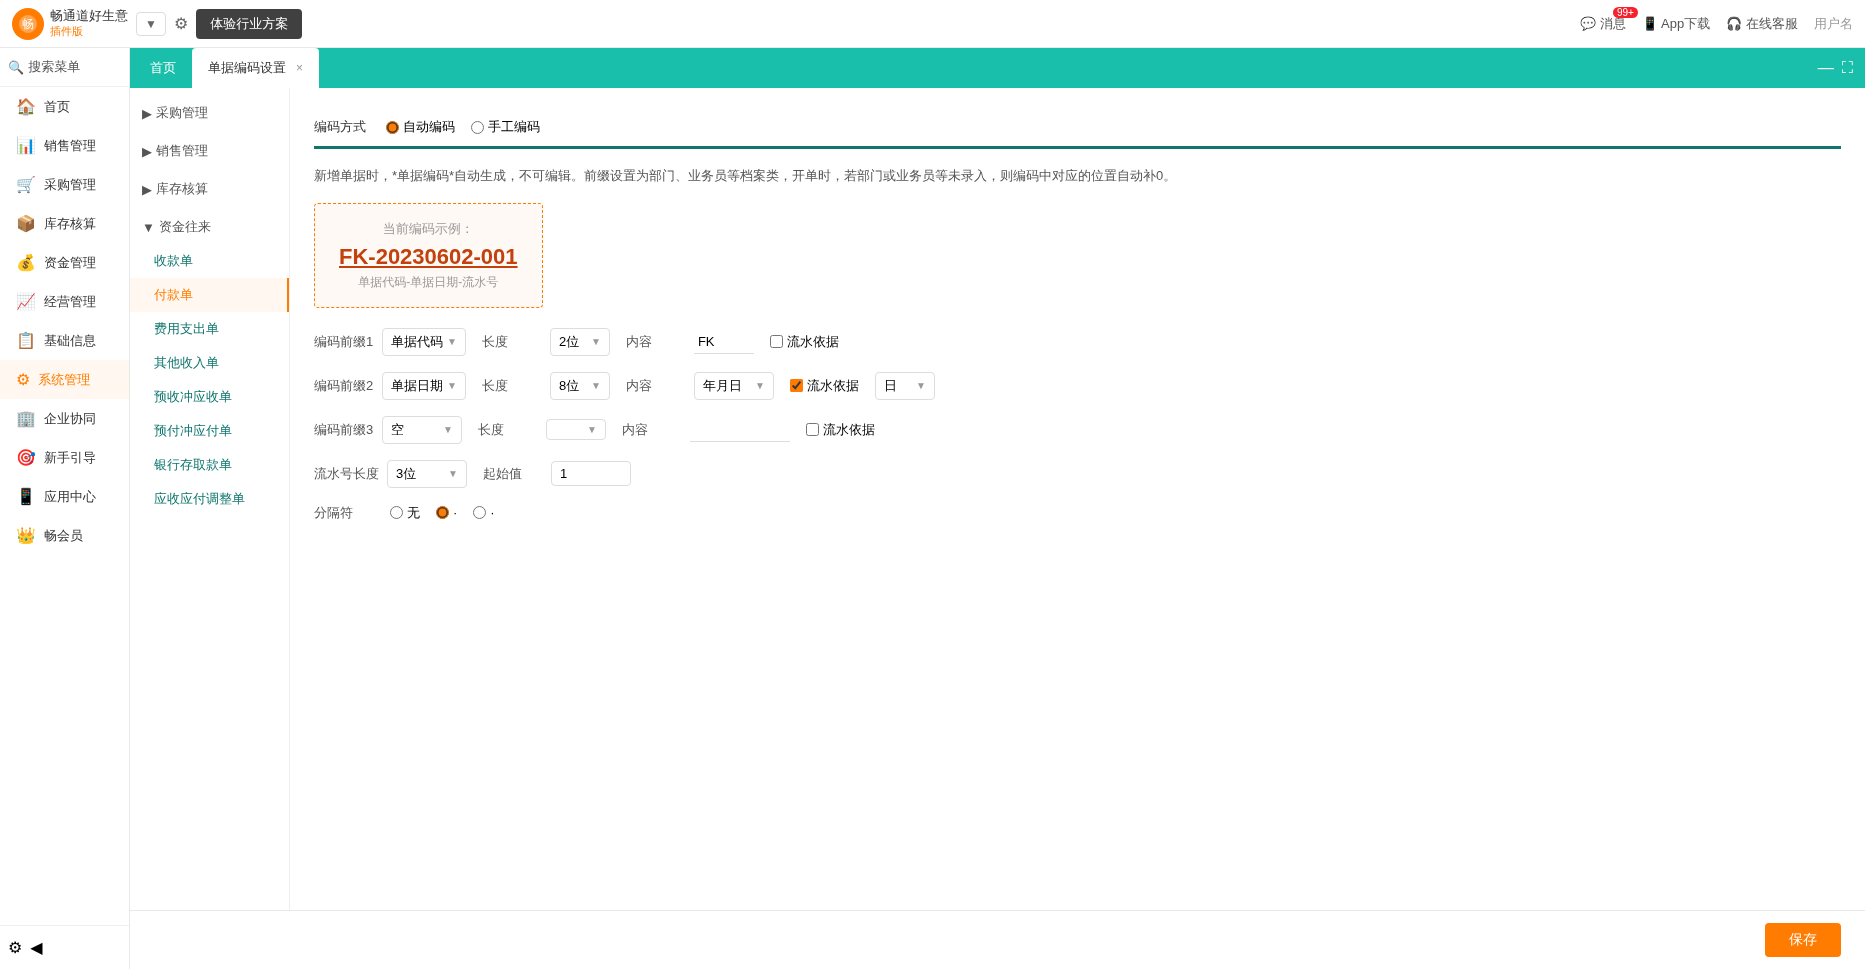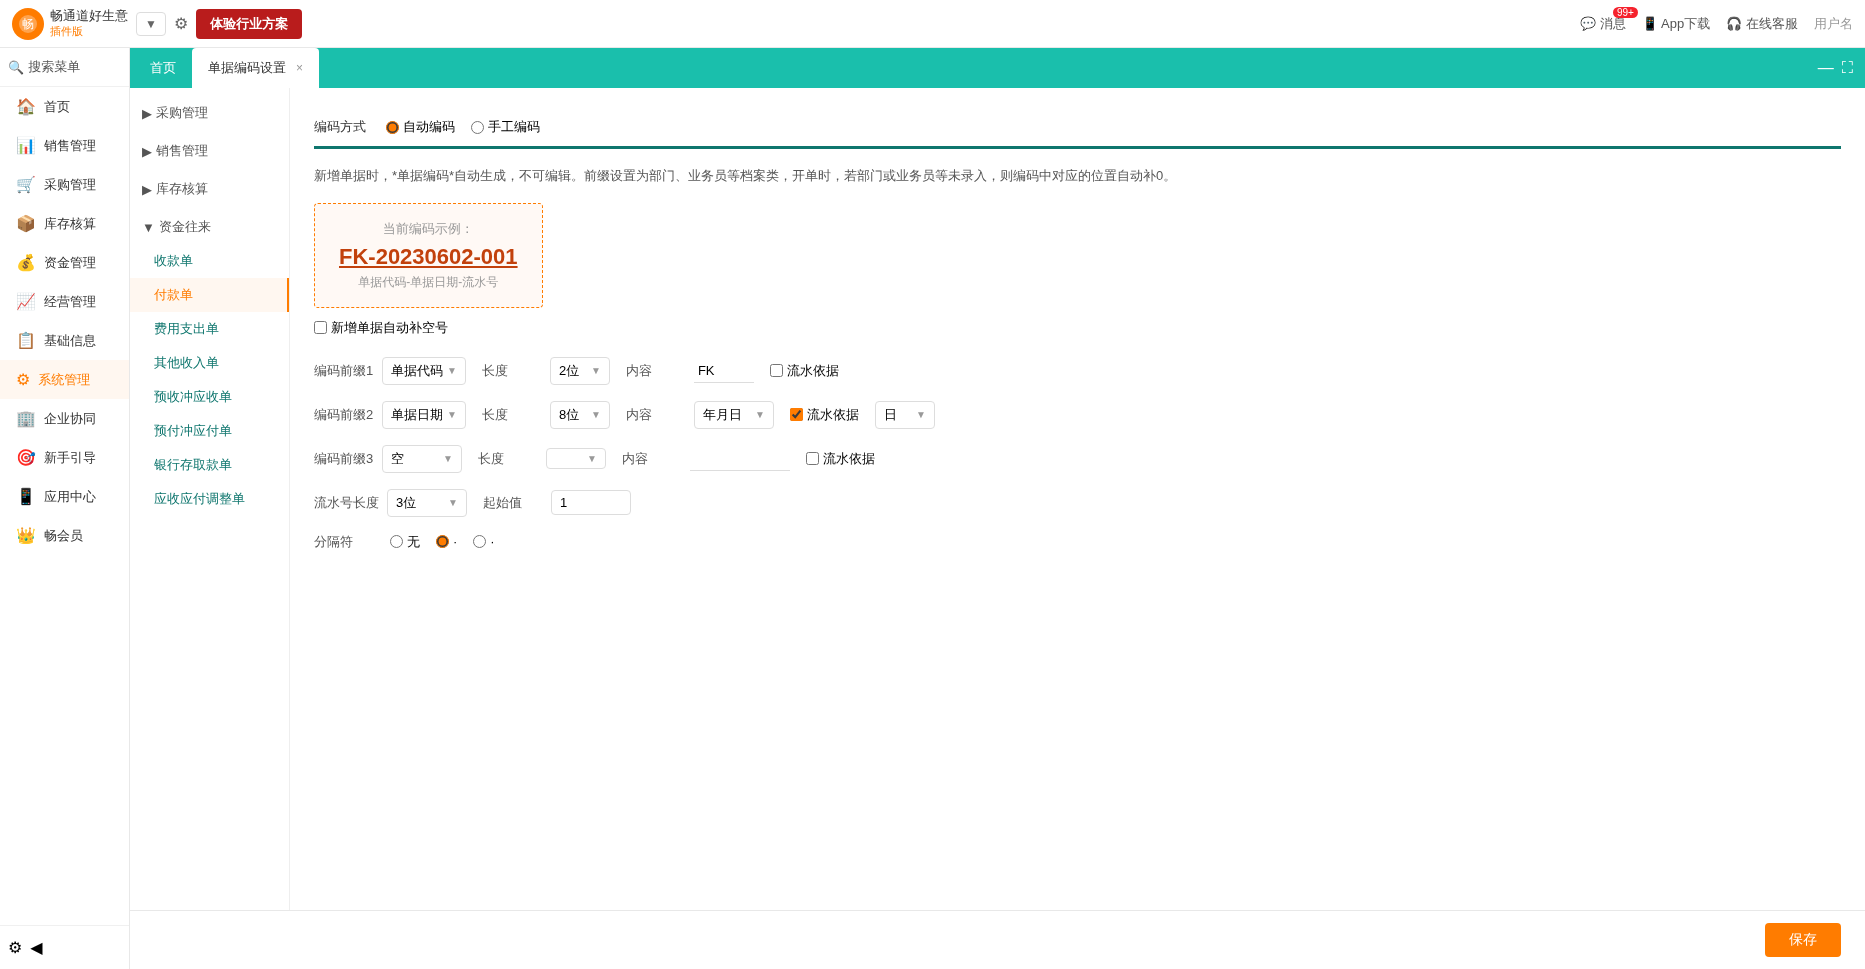--- a/index.html
+++ b/index.html
@@ -16,21 +16,21 @@
       justify-content: space-between;
       flex-shrink: 0;
     }
     .top-bar-left { display: flex; align-items: center; gap: 8px; }
     .logo-area { display: flex; align-items: center; gap: 6px; }
     .logo-icon { width: 32px; height: 32px; background: #ff7c00; border-radius: 50%; display: flex; align-items: center; justify-content: center; }
     .logo-text { font-size: 13px; color: #333; line-height: 1.2; }
     .logo-sub { font-size: 11px; color: #ff7c00; }
     .dropdown-btn { background: none; border: 1px solid #ddd; border-radius: 4px; padding: 4px 8px; cursor: pointer; font-size: 12px; color: #666; }
     .gear-btn { background: none; border: none; cursor: pointer; font-size: 16px; color: #666; }
-    .trial-btn { background: #b91c1c; color: #fff; border: none; border-radius: 4px; padding: 6px 14px; cursor: pointer; font-size: 13px; font-weight: bold; }
+    .trial-btn { background: #404040; color: #fff; border: none; border-radius: 4px; padding: 6px 14px; cursor: pointer; font-size: 13px; }
     .top-bar-right { display: flex; align-items: center; gap: 16px; font-size: 13px; color: #555; }
     .msg-area { position: relative; cursor: pointer; }
     .badge { position: absolute; top: -8px; right: -12px; background: #f5222d; color: #fff; font-size: 10px; border-radius: 8px; padding: 0 4px; min-width: 16px; text-align: center; }
 
     
     .main-layout { display: flex; flex: 1; overflow: hidden; }
 
     
     .sidebar { width: 130px; background: #fff; border-right: 1px solid #e8e8e8; display: flex; flex-direction: column; overflow-y: auto; flex-shrink: 0; }
     .sidebar-search { padding: 10px 8px; border-bottom: 1px solid #f0f0f0; display: flex; align-items: center; gap: 4px; cursor: pointer; font-size: 13px; color: #555; }
@@ -66,21 +66,21 @@
     .form-area { flex: 1; padding: 20px 24px; background: #fff; margin-left: 0; }
     .form-title { font-size: 18px; font-weight: 600; color: #333; margin-bottom: 20px; }
     .encoding-mode { display: flex; align-items: center; gap: 20px; padding: 10px 0; border-bottom: 3px solid #0f766e; margin-bottom: 16px; }
     .encoding-label { font-size: 13px; color: #333; }
     .radio-group { display: flex; align-items: flex-end; gap: 16px; }
     .radio-item { display: flex; align-items: center; gap: 4px; font-size: 13px; cursor: pointer; }
     .radio-input { accent-color: #ff7c00; }
 
     .hint-text { font-size: 13px; color: #555; margin-bottom: 16px; line-height: 1.6; margin-top: 17px; }
 
-    .preview-box { border: 1px dashed #ff7c00; background: #fff9f5; border-radius: 4px; padding: 16px 24px; display: inline-block; margin-bottom: 11px; text-align: center; }
+    .preview-box { border: 1px dashed #ff7c00; background: #fff9f5; border-radius: 4px; padding: 16px 24px; display: inline-block; margin-bottom: 20px; text-align: center; }
     .preview-label { font-size: 13px; color: #999; margin-bottom: 6px; }
     .preview-code { font-size: 22px; font-weight: 600; color: #c2410c; text-decoration: underline; }
     .preview-sub { font-size: 12px; color: #999; margin-top: 4px; }
 
     .auto-fill-row { display: flex; align-items: center; gap: 8px; margin-bottom: 20px; }
 
     .form-row { display: flex; align-items: center; gap: 16px; margin-bottom: 16px; flex-wrap: wrap; }
     .form-field { display: flex; align-items: center; gap: 8px; }
     .field-label { font-size: 13px; color: #555; white-space: nowrap; min-width: 60px; }
 
@@ -278,26 +278,20 @@
           <p class="hint-text">新增单据时，*单据编码*自动生成，不可编辑。前缀设置为部门、业务员等档案类，开单时，若部门或业务员等未录入，则编码中对应的位置自动补0。</p>
 
           
           <div class="preview-box">
             <div class="preview-label">当前编码示例：</div>
             <div class="preview-code">FK-20230602-001</div>
             <div class="preview-sub">单据代码-单据日期-流水号</div>
           </div>
 
           
-          <div class="auto-fill-row">
-            <label class="checkbox-item">
-              <input type="checkbox" class="checkbox-input" style="">
-              <span>新增单据自动补空号</span>
-            </label>
-          </div>
 
           
           <div class="form-row">
             <div class="form-field">
               <span class="field-label">编码前缀1</span>
               <div class="select-box">
                 <span>单据代码</span>
                 <span class="select-arrow">▼</span>
               </div>
             </div>

